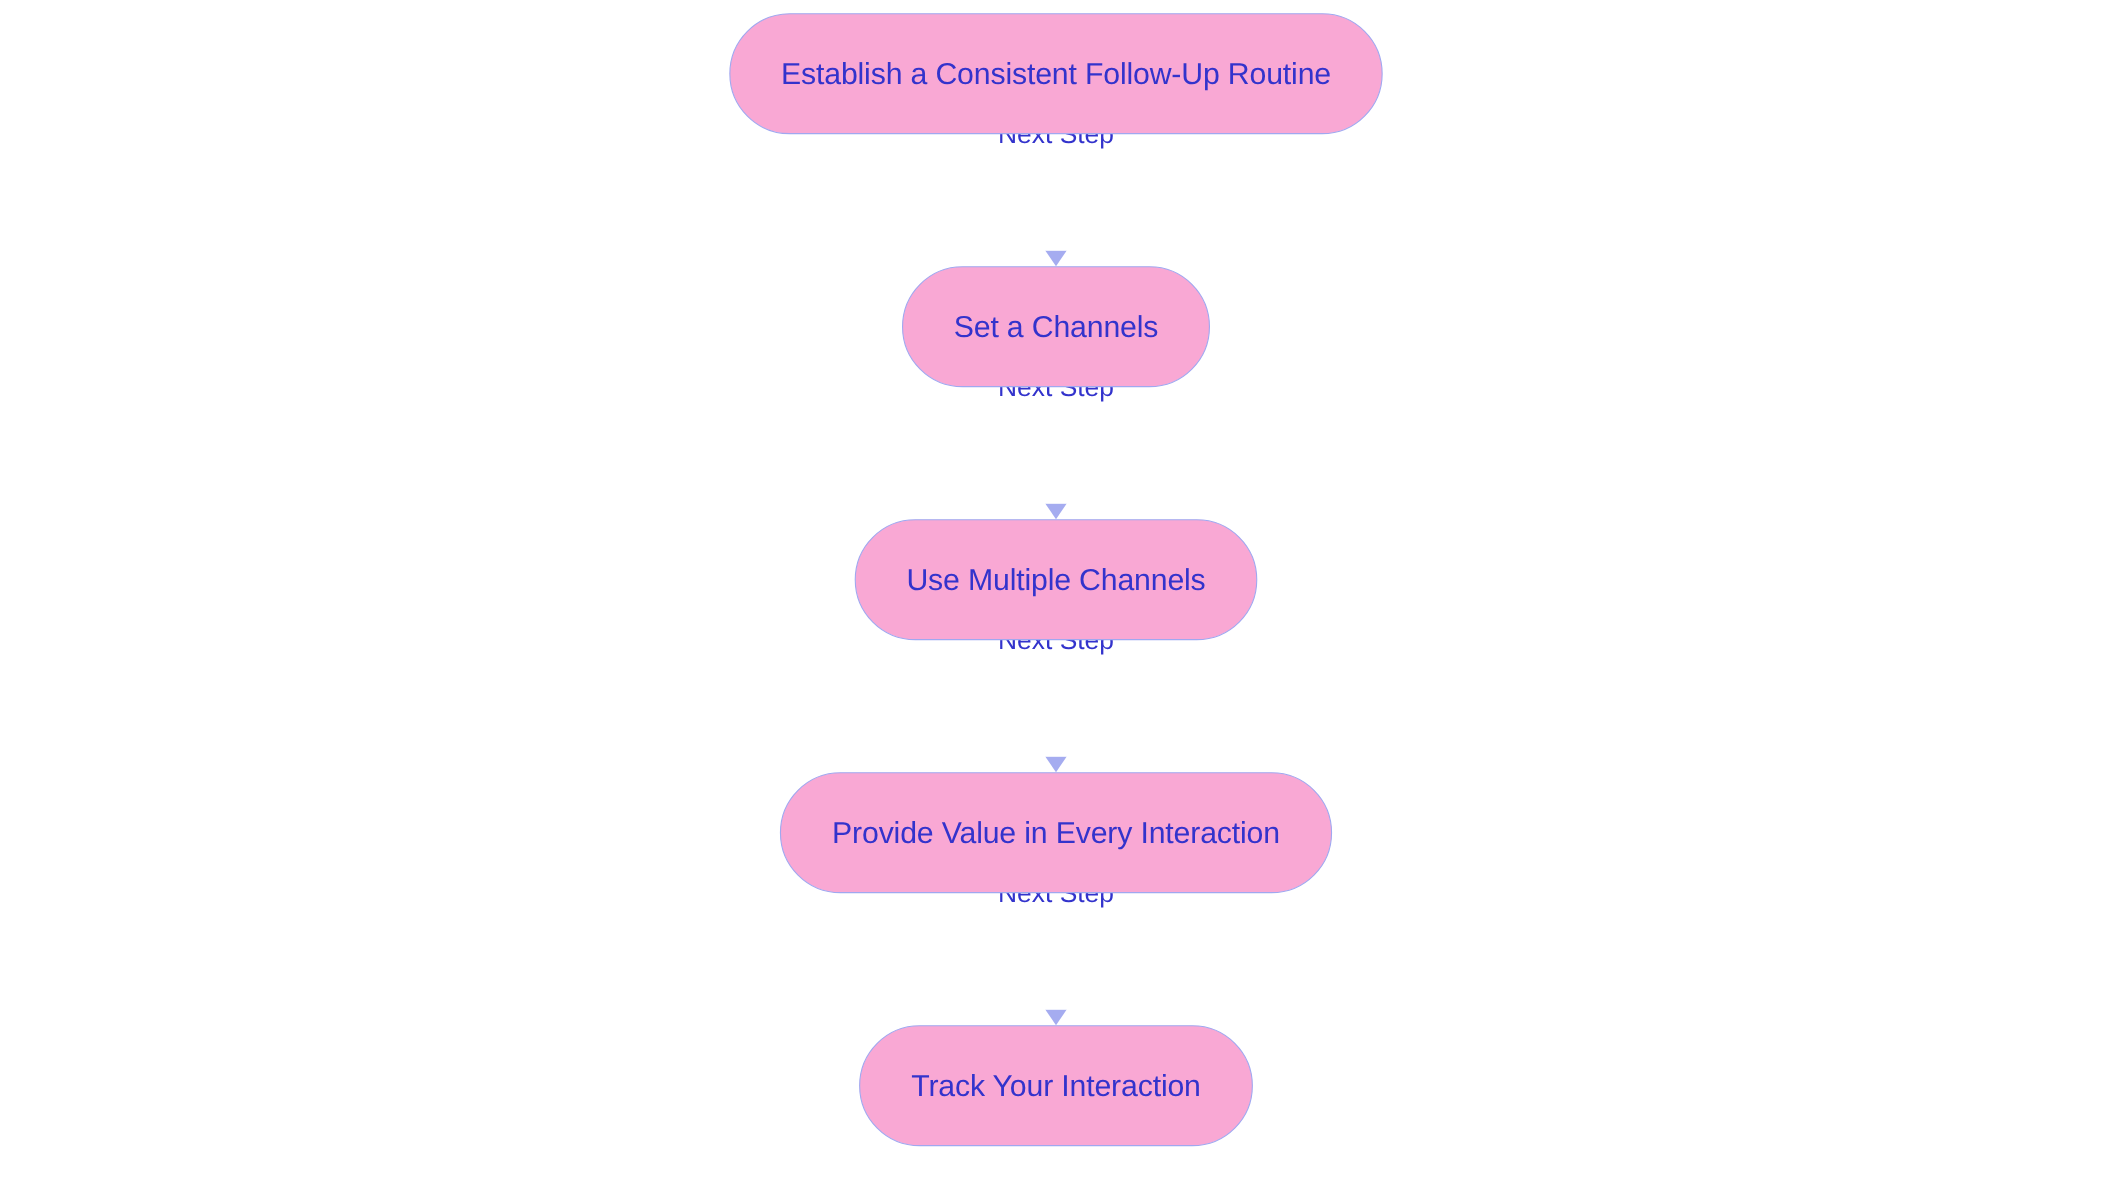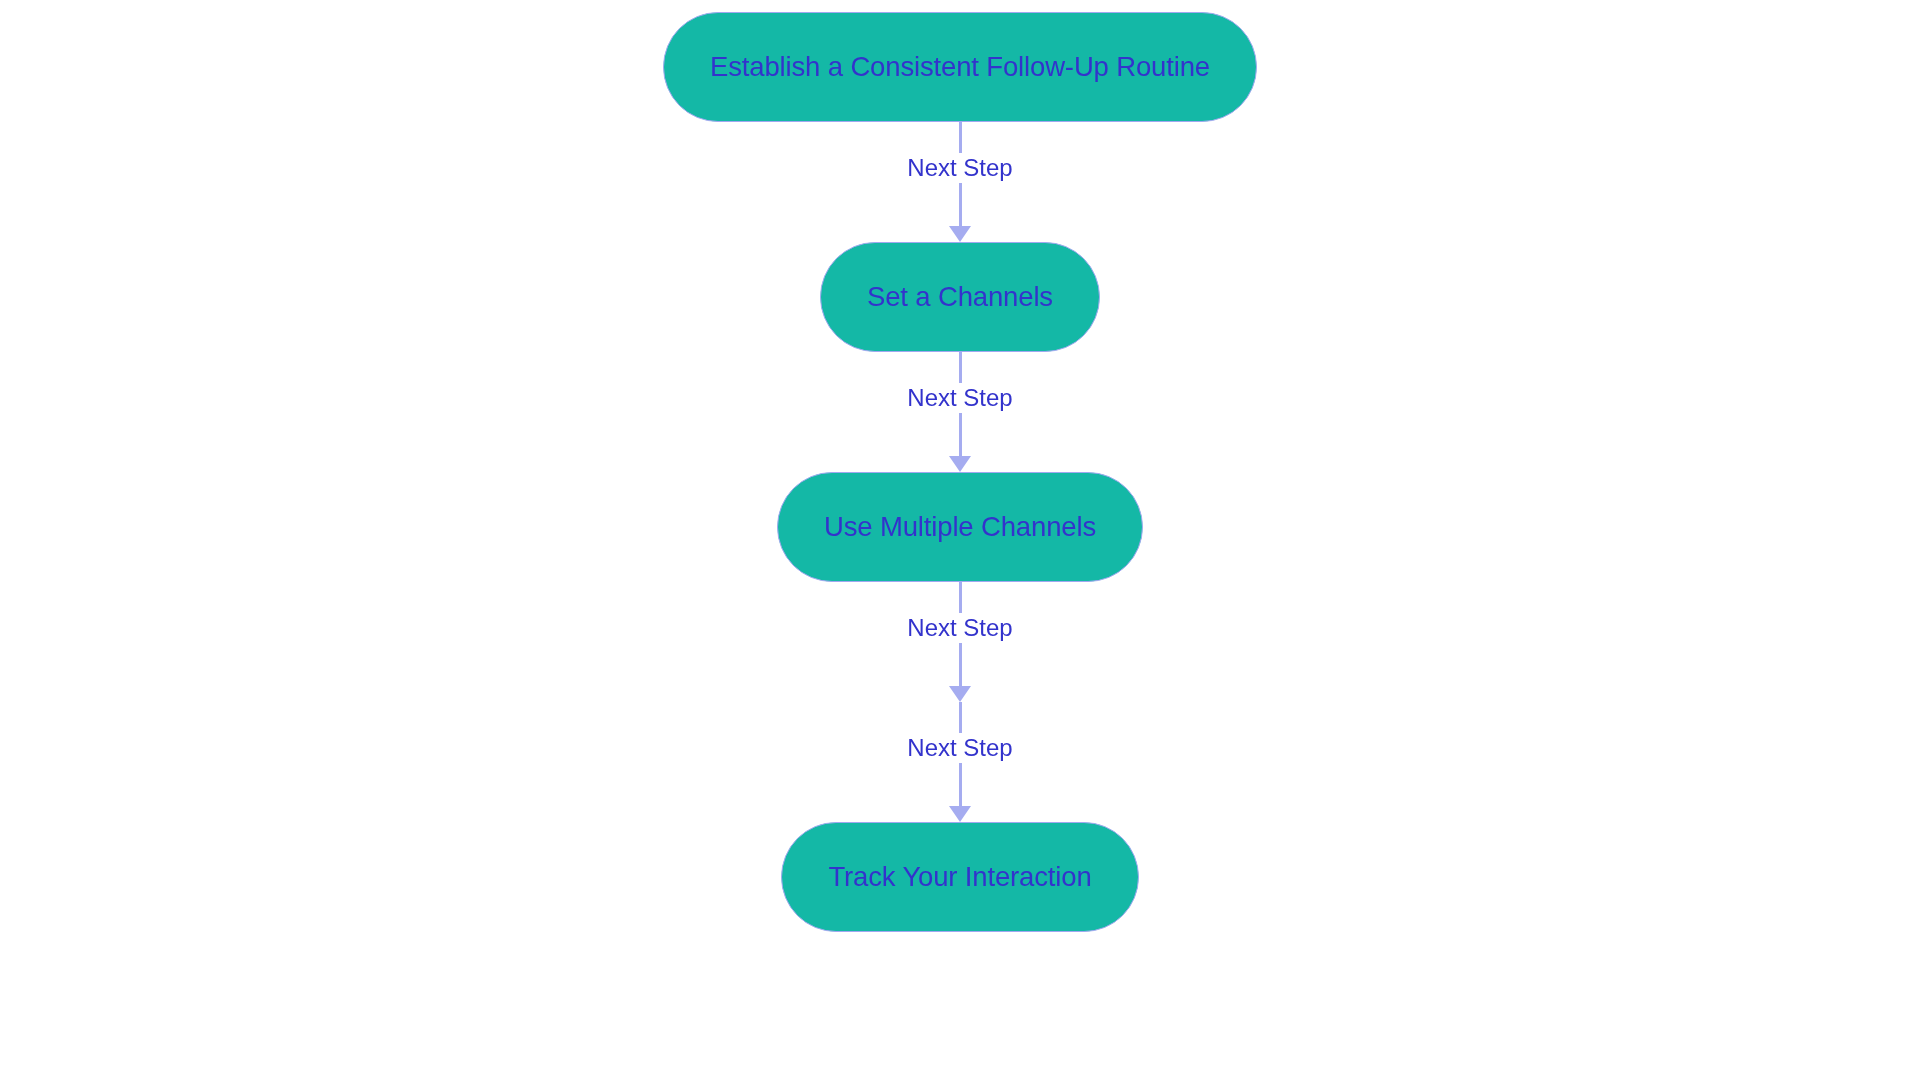--- a/index.html
+++ b/index.html
@@ -33,21 +33,21 @@
     align-items: center;
     justify-content: flex-start;
     padding-top: 12px;
     box-sizing: border-box;
   }
 
   
   .node {
     position: relative;
     box-sizing: border-box;
-    background: #14b8a6;
+    background: #f9a8d4;
     border: 1.6px solid #a0a8f0;
     border-radius: 9999px;
     height: 110px;
     display: flex;
     align-items: center;
     justify-content: center;
     padding: 0 46px;
     white-space: nowrap;
     z-index: 2;
   }
@@ -58,21 +58,20 @@
     letter-spacing: -0.15px;
     line-height: 1;
   }
 
   
   .connector {
     position: relative;
     width: 260px;
     height: 120px;
     display: flex;
-    align-items: center;
     justify-content: center;
     z-index: 1;
   }
   
   .connector .stem {
     position: absolute;
     left: 50%;
     top: 0;
     bottom: 14px;
     width: 3px;
@@ -133,20 +132,23 @@
     <div class="node">
       <span class="node-label">Use Multiple Channels</span>
     </div>
 
     <div class="connector">
       <span class="stem"></span>
       <span class="arrowhead"></span>
       <span class="edge-label">Next Step</span>
     </div>
 
+    <div class="node">
+      <span class="node-label">Provide Value in Every Interaction</span>
+    </div>
 
     <div class="connector">
       <span class="stem"></span>
       <span class="arrowhead"></span>
       <span class="edge-label">Next Step</span>
     </div>
 
     <div class="node">
       <span class="node-label">Track Your Interaction</span>
     </div>

